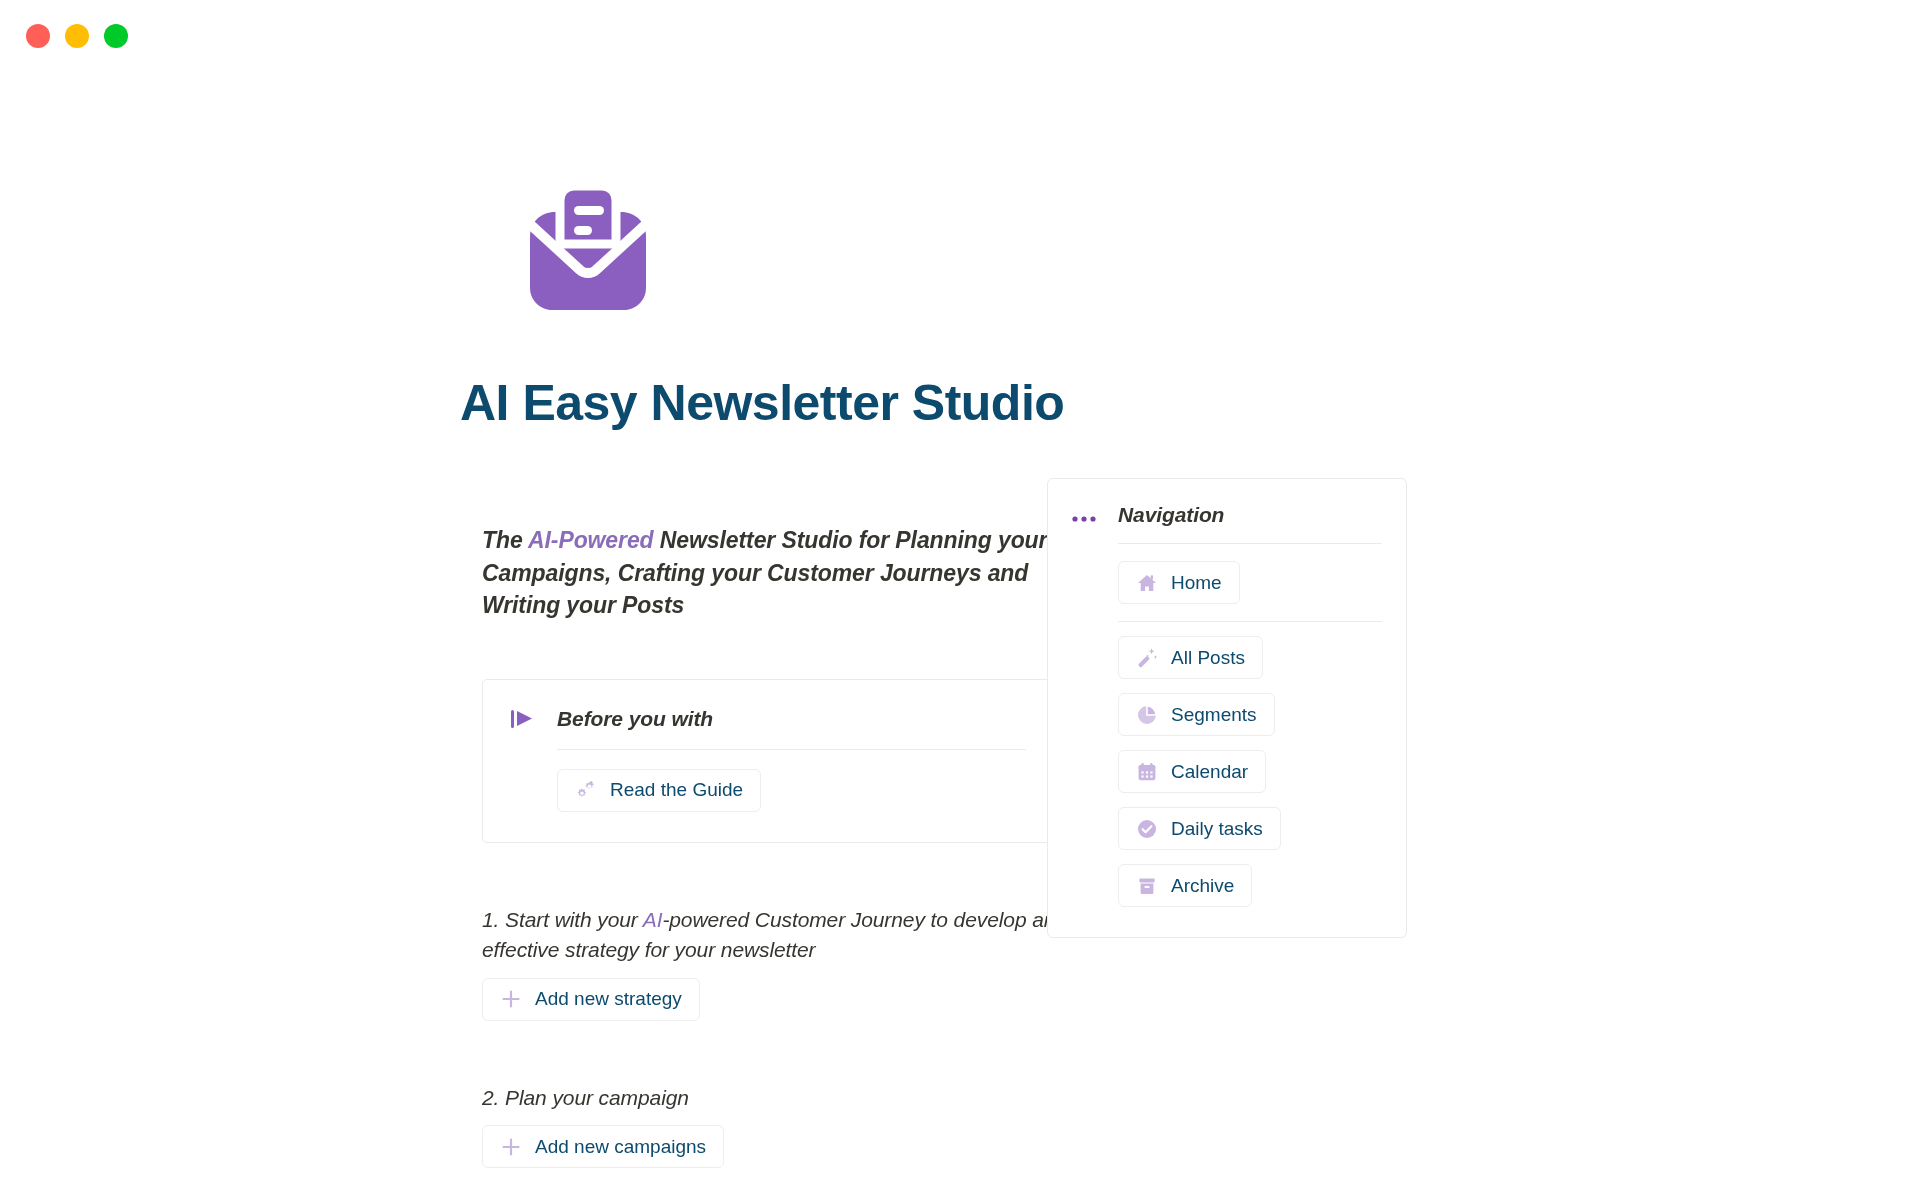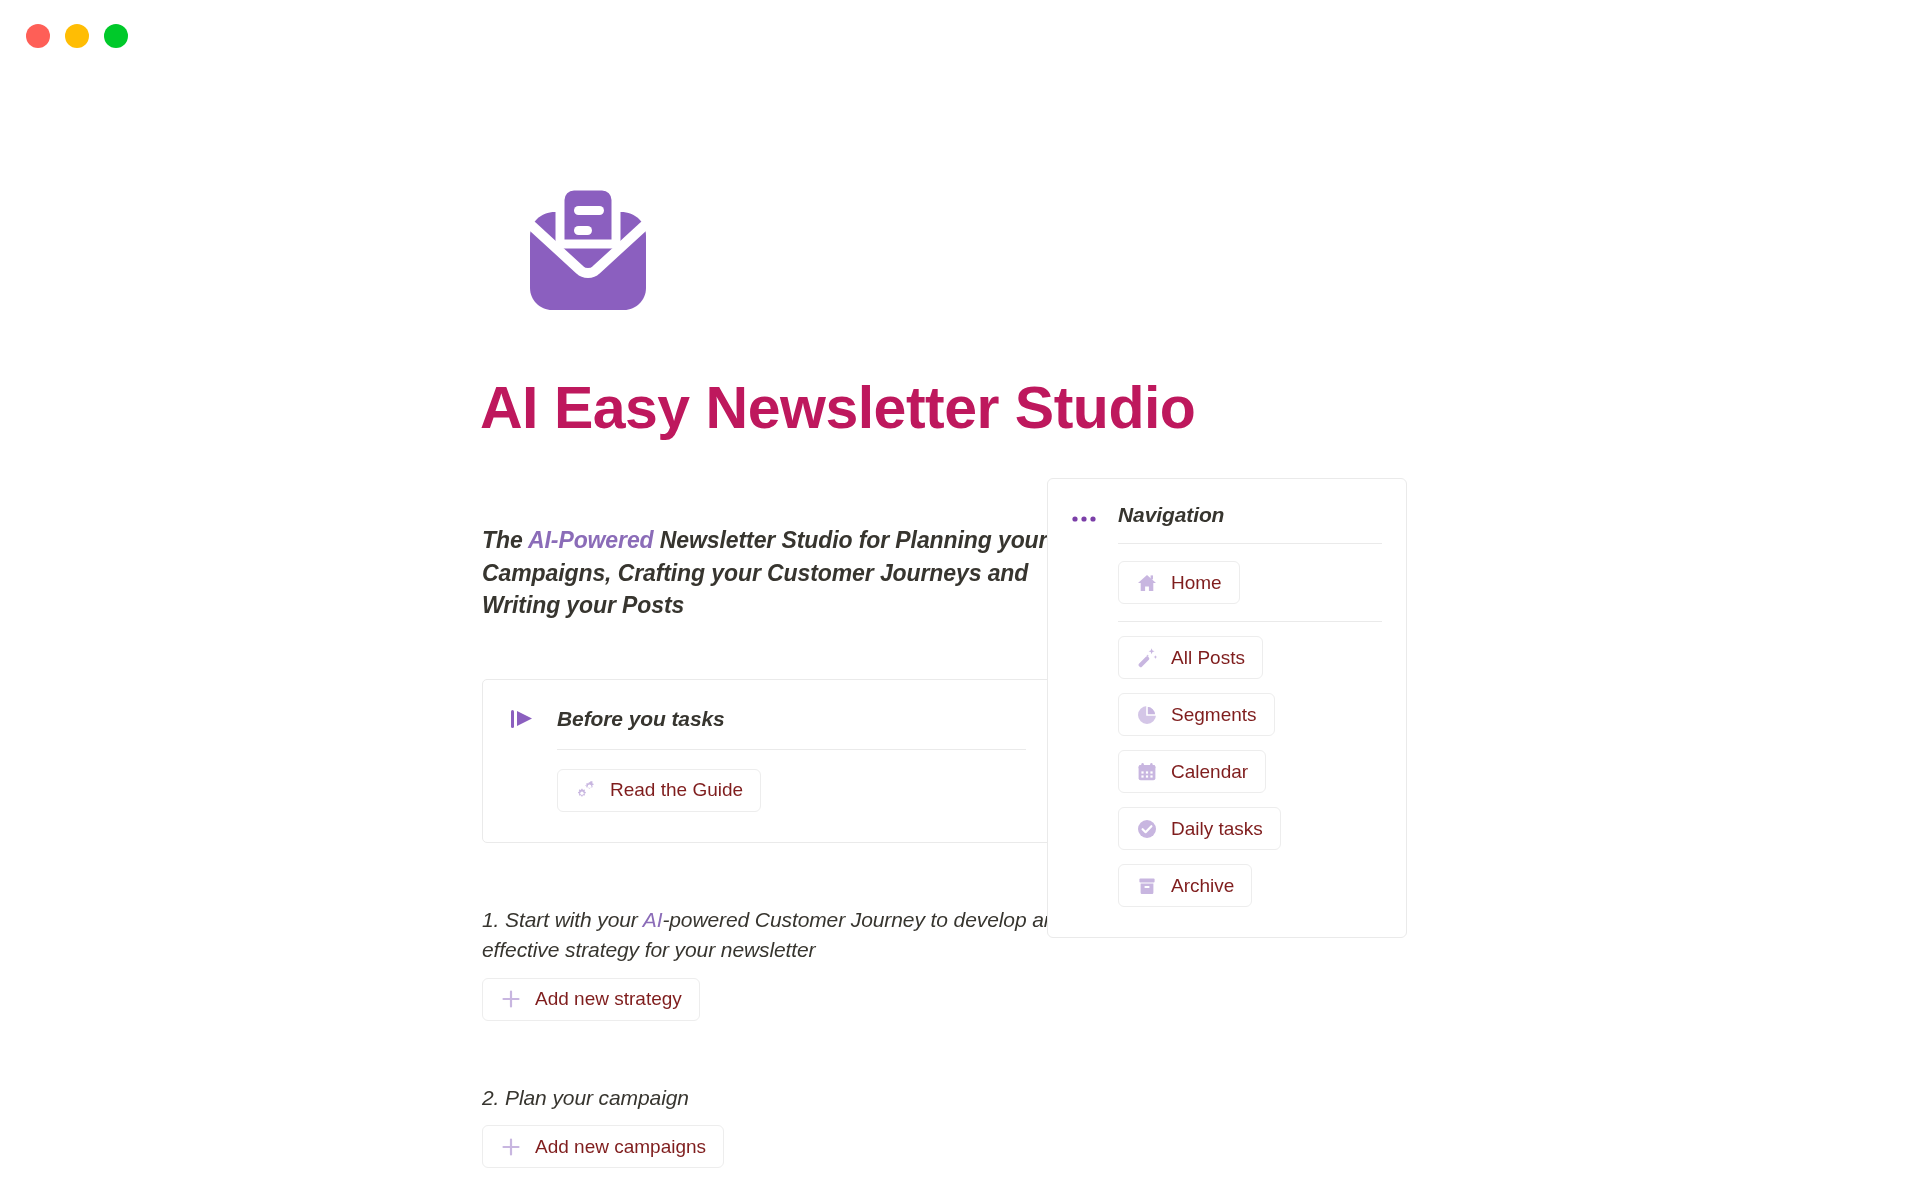--- a/index.html
+++ b/index.html
@@ -43,25 +43,25 @@
   .hero-icon {
     position: absolute;
     left: 518px;
     top: 178px;
     width: 140px;
     height: 140px;
   }
 
   .page-title {
     position: absolute;
-    left: 480px;
+    left: 460px;
     top: 374px;
-    font-size: 59px;
+    font-size: 50px;
     font-weight: bold;
-    color: #be185d;
+    color: #0c4a6e;
     letter-spacing: -0.5px;
     white-space: nowrap;
   }
 
   
   .left-col {
     position: absolute;
     left: 482px;
     top: 524px;
     width: 580px;
@@ -109,21 +109,21 @@
   .ghost-btn {
     display: inline-flex;
     align-items: center;
     gap: 13px;
     height: 43px;
     padding: 0 17px;
     border: 1px solid #ededed;
     border-radius: 6px;
     background: #fff;
     font-size: 19px;
-    color: #7f1d1d;
+    color: #0c4a6e;
     white-space: nowrap;
     cursor: pointer;
   }
   .ghost-btn .bicon { width: 22px; height: 22px; flex: none; display: block; }
 
   .guide-btn-wrap { margin: 19px 0 0 48px; }
 
   .step { margin-top: 62px; }
   .step-title {
     font-size: 21px;
@@ -205,21 +205,21 @@
     <p class="lede"><span>The </span><span class="accent">AI-Powered</span><span> Newsletter Studio for Planning your Campaigns, Crafting your Customer Journeys and Writing your Posts</span></p>
 
     <div class="callout">
       <div class="callout-head">
         <span class="flag-icon">
           <svg viewBox="0 0 26 26" width="26" height="26" aria-hidden="true">
             <rect x="2" y="4" width="3" height="18" rx="1.5" fill="#8b5fbf"></rect>
             <path d="M8 5 L23 12.5 L8 20 Z" fill="#8b5fbf"></path>
           </svg>
         </span>
-        <span class="callout-title">Before you tasks</span>
+        <span class="callout-title">Before you with</span>
       </div>
       <div class="callout-rule"></div>
       <div class="guide-btn-wrap">
         <button class="ghost-btn">
           <span class="bicon">
             <svg class="bicon" viewBox="0 0 22 22" width="22" height="22" aria-hidden="true">
               <g fill="#c8b6e0">
                 <path d="M15.2 2.2l.9.35.75-.62.95.95-.62.75.35.9 1 .1v1.34l-1 .1-.35.9.62.75-.95.95-.75-.62-.9.35-.1 1h-1.34l-.1-1-.9-.35-.75.62-.95-.95.62-.75-.35-.9-1-.1V6.63l1-.1.35-.9-.62-.75.95-.95.75.62.9-.35.1-1h1.34z"></path>
                 <circle cx="14.53" cy="7.3" r="1.8" fill="#ffffff"></circle>
                 <path d="M7.6 10.6l.85.33.7-.58.9.9-.58.7.33.85.95.1v1.26l-.95.1-.33.85.58.7-.9.9-.7-.58-.85.33-.1.95H6.34l-.1-.95-.85-.33-.7.58-.9-.9.58-.7-.33-.85-.95-.1v-1.26l.95-.1.33-.85-.58-.7.9-.9.7.58.85-.33.1-.95H7.5z"></path>

